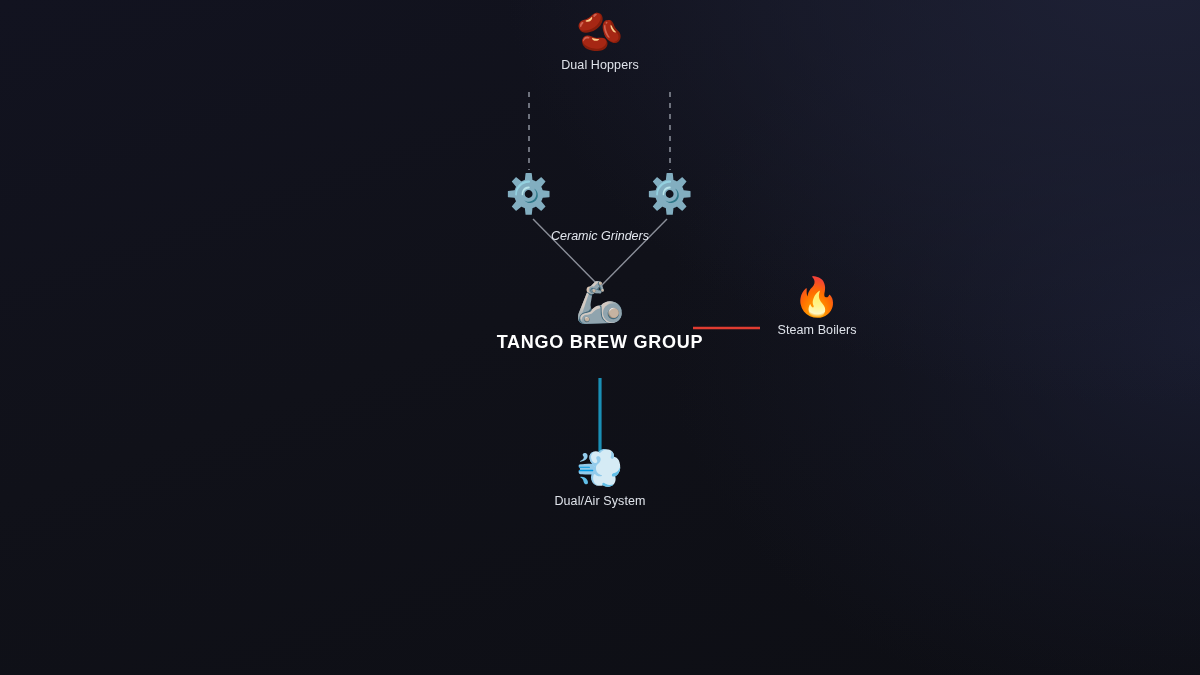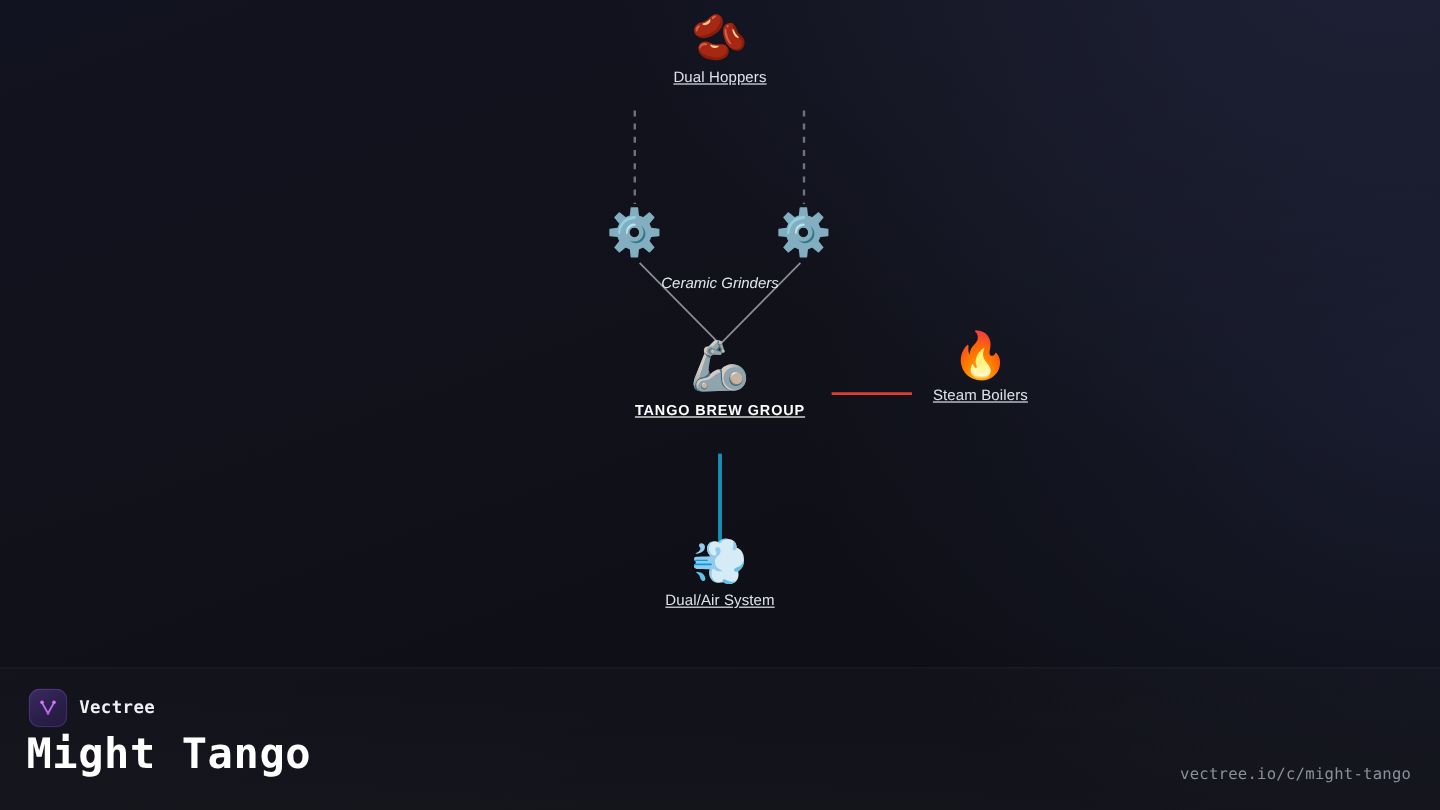--- a/index.html
+++ b/index.html
@@ -46,25 +46,24 @@
     font-size: 38px;
     line-height: 1;
     font-family: "DejaVu Sans", sans-serif;
     user-select: none;
   }
   .node-label {
     margin-top: 7px;
     font-size: 12.5px;
     color: #dfe3ea;
     letter-spacing: 0.1px;
-    text-decoration: underline;
   }
   .node.root .node-emoji { font-size: 40px; }
   .node.root .node-label {
-    font-size: 12px;
+    font-size: 18px;
     font-weight: 700;
     letter-spacing: 0.75px;
     color: #ffffff;
     margin-top: 10px;
   }
 
   
   .edge-caption {
     position: absolute;
     transform: translate(-50%, -50%);
@@ -168,33 +167,14 @@
           <div class="node-emoji">💨</div>
           <div class="node-label">Dual/Air System</div>
         </div>
       </div>
     <div id="caption-layer">
         <div class="edge-caption" style="left: 600px; top: 236px;">Ceramic Grinders</div>
       </div>
 
   </div>
 
-  <div id="footer">
-
-    <div id="brand-row">
-      <div id="brand-logo">
-        <svg width="20" height="20" viewBox="0 0 20 20">
-          <path d="M5 5.5 L10 14.5 L15 5.5" fill="none" stroke="#c06ef5" stroke-width="1.6" stroke-linecap="round" stroke-linejoin="round"></path>
-          <circle cx="5" cy="5.2" r="1.5" fill="#d07bff"></circle>
-          <circle cx="15" cy="5.2" r="1.5" fill="#d07bff"></circle>
-          <circle cx="10" cy="14.6" r="1.1" fill="#b45ce8"></circle>
-        </svg>
-      </div>
-      <div id="brand-name">Vectree</div>
-    </div>
-
-    <div id="page-title">Might Tango</div>
-
-    <div id="footer-url">vectree.io/c/might-tango</div>
-
-  </div>
 
 </div>
 
 </body></html>

